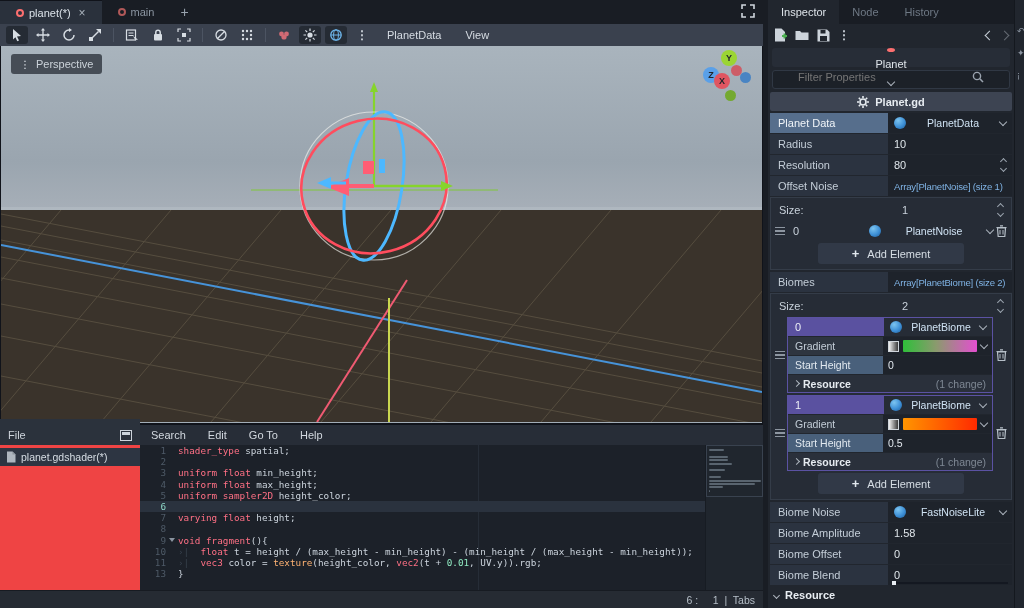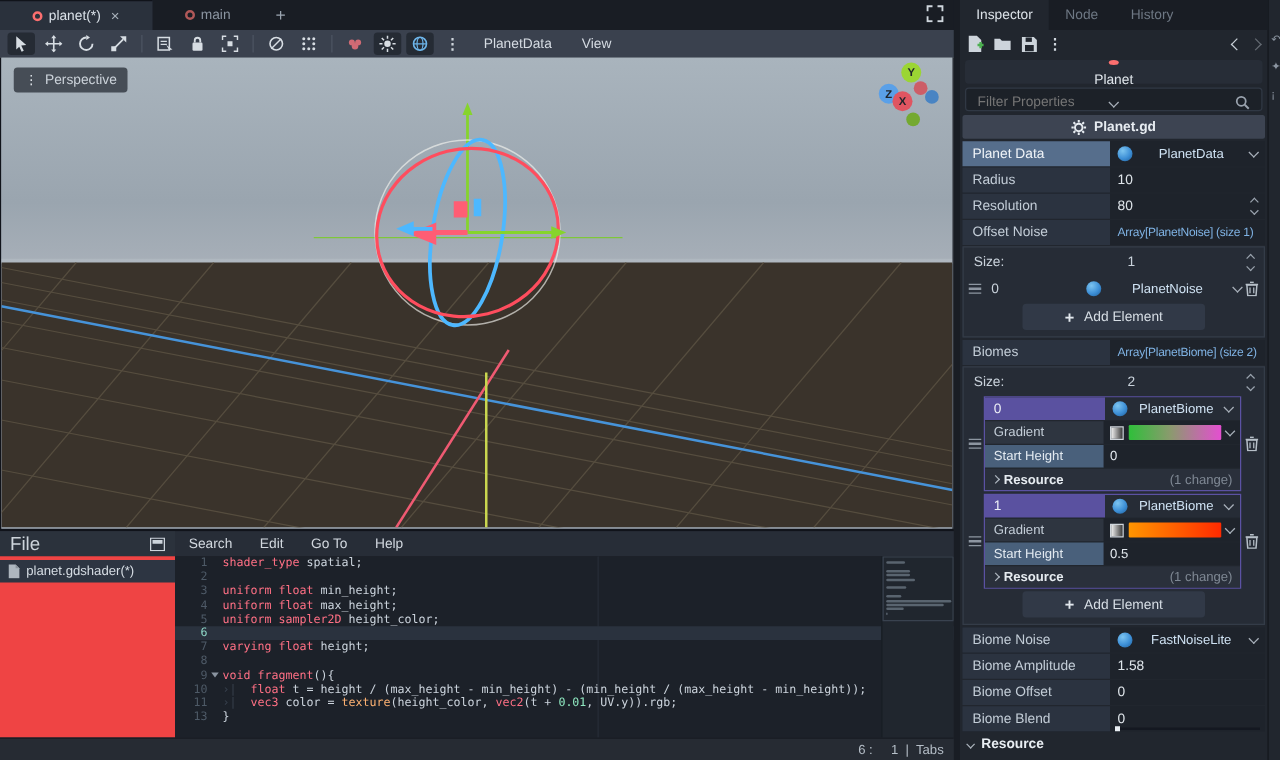--- a/index.html
+++ b/index.html
@@ -5,21 +5,21 @@
   * { margin:0; padding:0; box-sizing:border-box; }
   html,body { width:1024px; height:608px; overflow:hidden; background:#191d24;
     font-family:"Liberation Sans", sans-serif; }
   #root { position:relative; width:1024px; height:608px; background:#191d24; }
 
   
   #left { position:absolute; left:0; top:0; width:763px; height:608px; }
 
   
   #scene-tabs { height:24px; background:#191d24; display:flex; align-items:stretch; position:relative; }
-  .stab { display:flex; align-items:center; gap:5px; padding:0 26px; font-size:11px; color:#8b95a1; }
+  .stab { display:flex; align-items:center; gap:5px; padding:0 16px; font-size:11px; color:#8b95a1; }
   .stab.active { background:#2a313c; color:#dbe2e9; border-top:1px solid #10131a; }
   .ring { width:8px; height:8px; border:2px solid #fc6f6f; border-radius:50%; display:inline-block; }
   .stab .close { color:#a9b2bc; font-size:12px; margin-left:3px; }
   .tab-add { color:#9aa4af; font-size:14px; padding:0 10px; display:flex; align-items:center; }
   #expand-btn { position:absolute; right:8px; top:4px; }
 
   
   #toolbar3d { height:22px; background:#3a414e; display:flex; align-items:center; gap:4px; padding:0 6px; }
   .tbtn { width:22px; height:18px; display:flex; align-items:center; justify-content:center; border-radius:3px; }
   .tbtn.on { background:#252b34; }
@@ -36,21 +36,21 @@
   
   .axis-ball { position:absolute; border-radius:50%; display:flex; align-items:center; justify-content:center;
     font-size:9px; font-weight:bold; color:#20252b; }
   .ab-lg { width:16px; height:16px; }
   .ab-sm { width:11px; height:11px; opacity:.9; }
 
   
   #shader-panel { height:184px; background:#21262e; border-top:1px solid #10131a; position:relative; }
   #shader-header { height:20px; display:flex; align-items:center; background:#272d37; }
   #file-head { width:140px; height:20px; display:flex; align-items:center; justify-content:space-between;
-    padding:4px 8px; background:#2b323c; color:#cdd4db; font-size:15px; }
+    padding:16px 8px; background:#2b323c; color:#cdd4db; font-size:11px; }
   .smenu { color:#d2d8df; font-size:11px; padding:0 11px; }
   #shader-body { display:flex; height:146px; }
   #file-list { width:140px; background:#ef4444; padding-top:3px; }
   .file-item { display:flex; align-items:center; gap:5px; height:18px; background:#2d3542;
     color:#d6dde4; font-size:10.5px; padding:0 6px; }
   #code-wrap { position:relative; flex:1; background:#1c2129; overflow:hidden; }
   #guide-line { position:absolute; left:338px; top:0; bottom:0; width:1px; background:#262d37; }
   #code-lines { position:relative; }
   .cl { display:flex; height:11.2px; align-items:center; font-family:"DejaVu Sans Mono", monospace; font-size:9.3px; }
   .cl.cur { background:#2a323e; }
@@ -77,21 +77,21 @@
   .dtab.active { background:#21262e; color:#dde3e9; }
   #insp-toolbar { height:22px; display:flex; align-items:center; gap:8px; padding:0 6px; }
   #insp-toolbar .grow { flex:1; }
   .navchev { width:7px; height:7px; border-right:1.6px solid #c9d1d9; border-bottom:1.6px solid #c9d1d9; }
   .navchev.prev { transform:rotate(135deg); }
   .navchev.next { transform:rotate(-45deg); opacity:.4; }
   #node-row { height:19px; margin:2px 4px; background:#272d37; border-radius:3px; display:flex;
     align-items:center; gap:6px; padding:0 7px; color:#dfe5ea; font-size:11px;flex-direction:column; }
   #node-row .grow { flex:1; }
   #filter-row { height:19px; margin:3px 4px; background:#1c2128; border:1px solid #303844; border-radius:3px;
-    display:flex; align-items:flex-end; padding:0 9px; }
+    display:flex; align-items:flex-start; padding:0 25px; }
   #filter-input { flex:1; background:none; border:none; outline:none; color:#8e98a4; font-size:11px;
     font-family:"Liberation Sans", sans-serif; }
   #script-header { height:19px; margin:3px 2px 2px 2px; background:#3d4452; border-radius:2px; display:flex;
     align-items:center; justify-content:center; gap:6px; color:#e7ecf1; font-size:11px; font-weight:bold; }
 
   #prop-scroll { padding:0 2px; }
   .prow { display:flex; height:20px; margin-bottom:1px; }
   .plabel { width:118px; flex:none; background:#2b3340; color:#c3cdd7; font-size:11px;
     display:flex; align-items:center; padding-left:8px; }
   .plabel.sel { background:#566e8c; color:#f0f4f8; }

